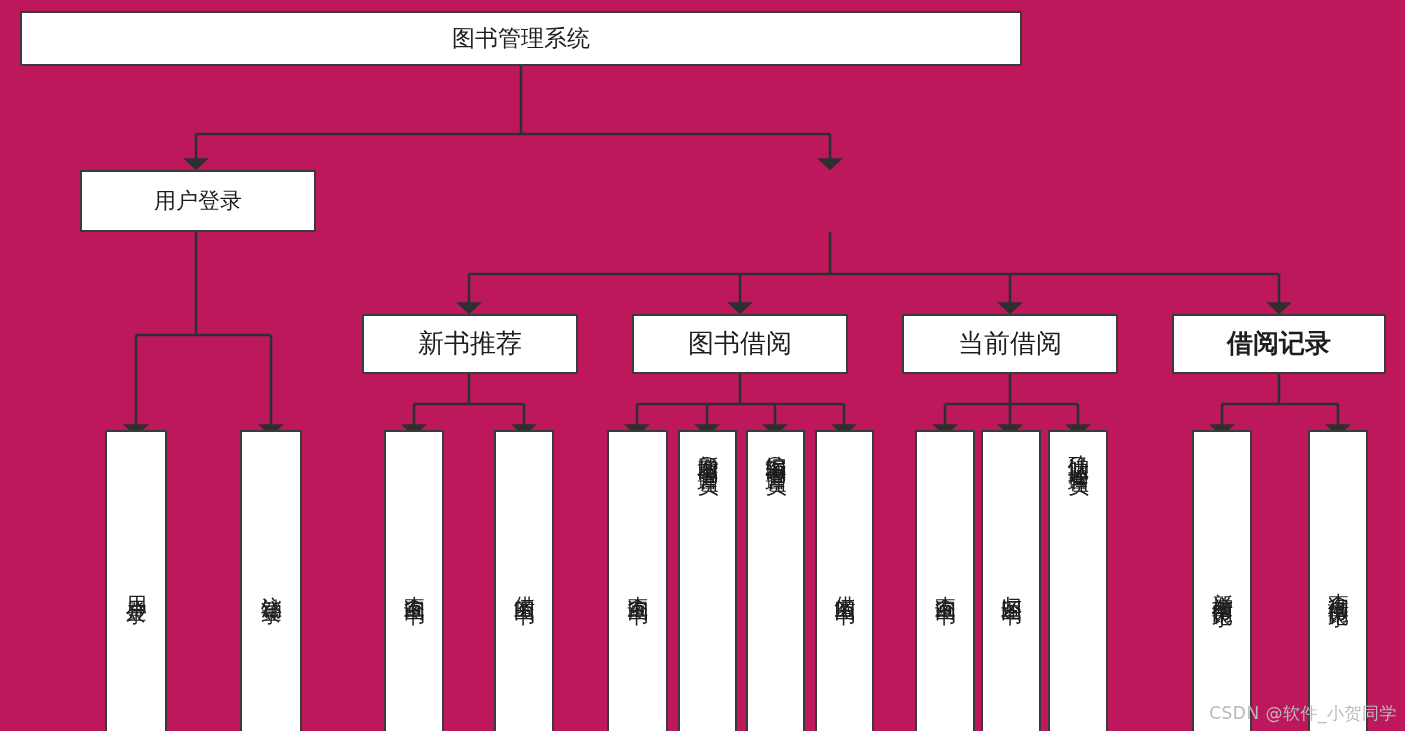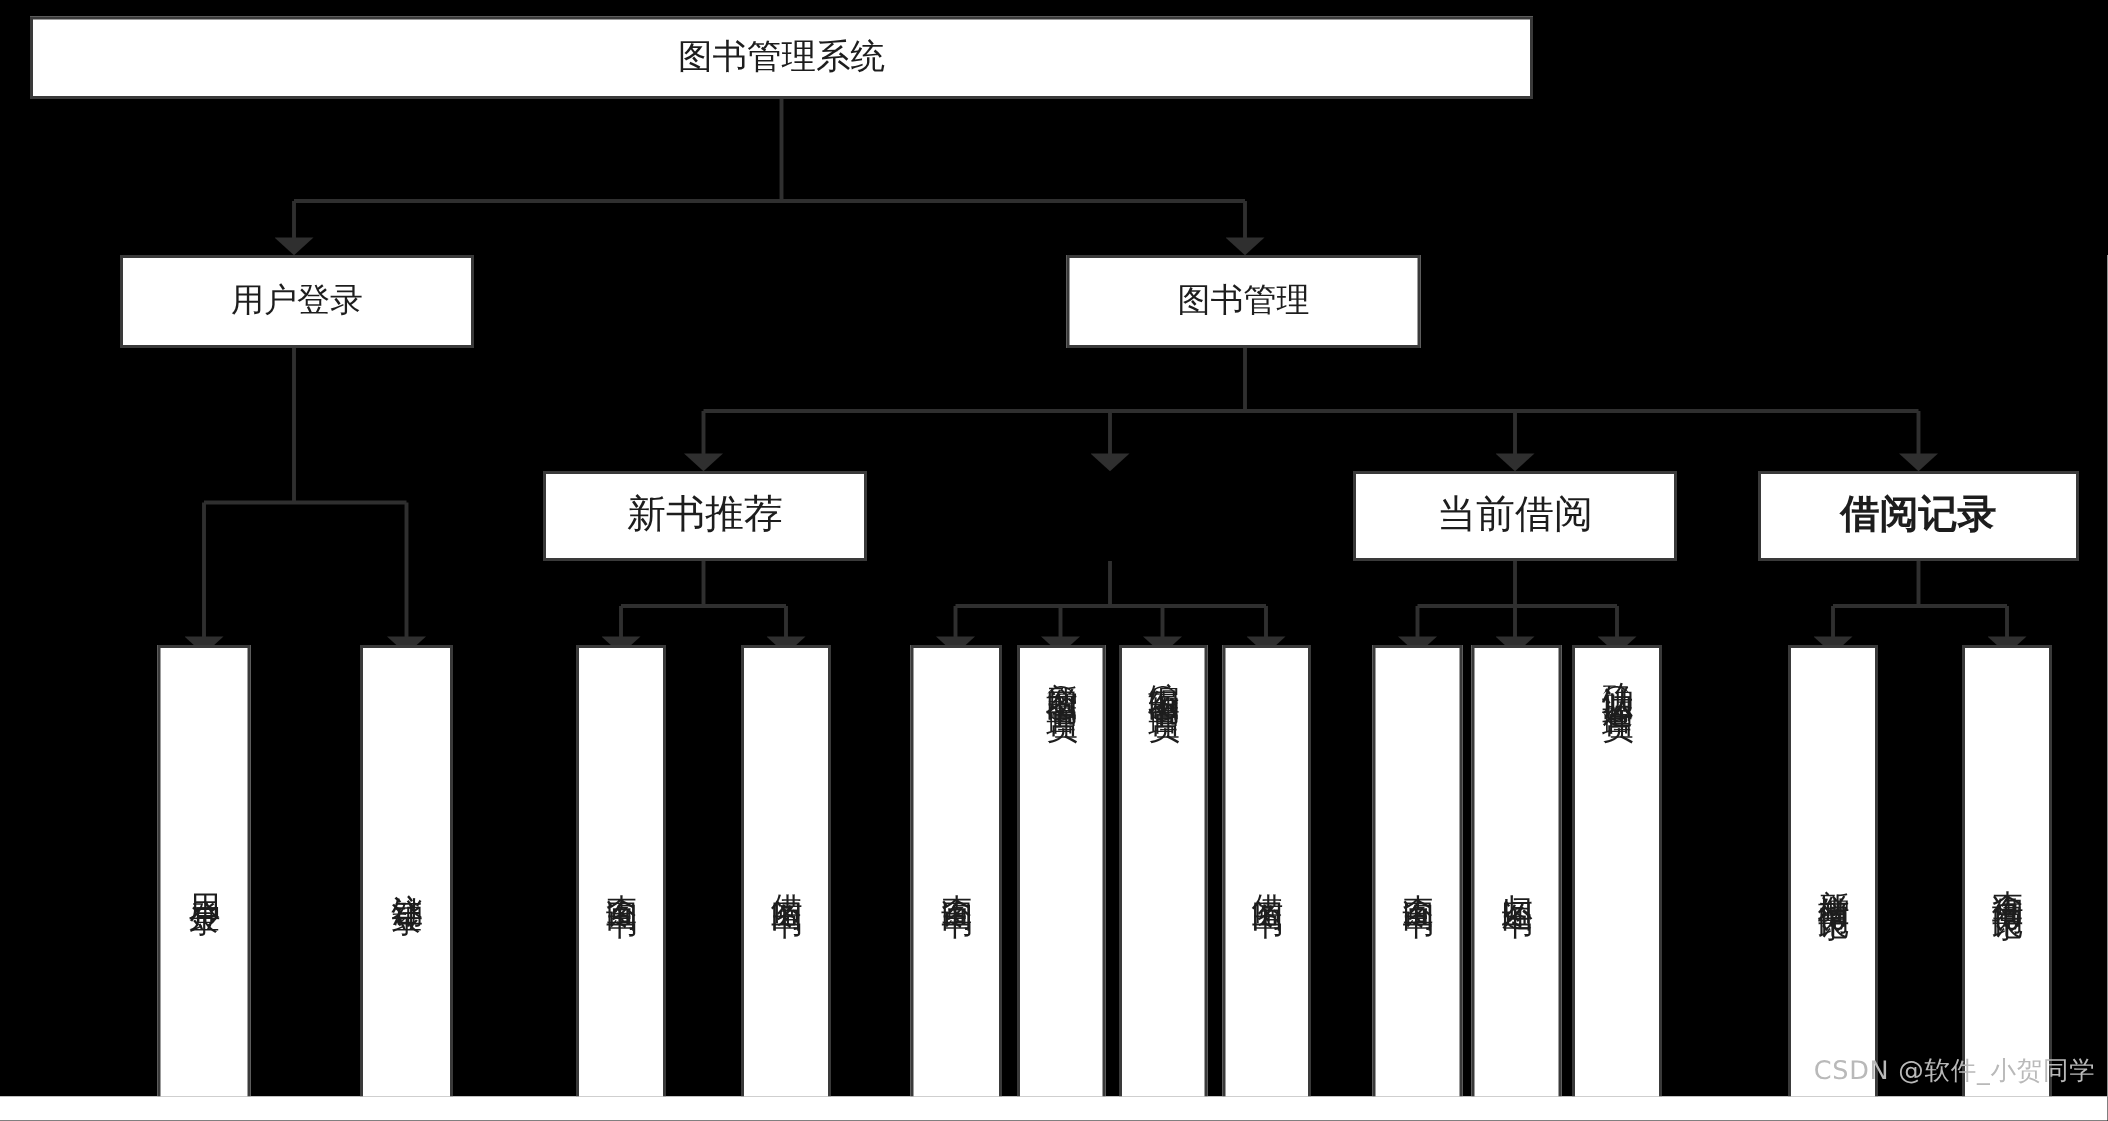--- a/index.html
+++ b/index.html
@@ -8,21 +8,21 @@
     padding: 0;
     background: #ffffff;
   }
   body {
     font-family: "DejaVu Sans", "Liberation Sans", sans-serif;
   }
   #diagram-root {
     position: relative;
     width: 1405px;
     height: 731px;
-    background: #000000;
+    background: #be185d;
     overflow: hidden;
   }
   svg.connectors {
     position: absolute;
     left: 0;
     top: 0;
     width: 1405px;
     height: 747px;
     pointer-events: none;
   }
@@ -142,27 +142,27 @@
     </g>
   </svg>
 
   <div class="node level0" style="left:20px; top:11px; width:1002px; height:55px;">
     <span class="label-h">图书管理系统</span>
   </div>
 
   <div class="node level1" style="left:80px; top:170px; width:236px; height:62px;">
     <span class="label-h">用户登录</span>
   </div>
-  <div class="node level1" style="left:711px; top:170px; width:236px; height:62px;">
-    <span class="label-h">图书管理</span>
-  </div>
 
   <div class="node level2" style="left:362px; top:314px; width:216px; height:60px;">
     <span class="label-h">新书推荐</span>
   </div>
+  <div class="node level2" style="left:632px; top:314px; width:216px; height:60px;">
+    <span class="label-h">图书借阅</span>
+  </div>
   <div class="node level2" style="left:902px; top:314px; width:216px; height:60px;">
     <span class="label-h">当前借阅</span>
   </div>
   <div class="node level2" style="left:1172px; top:314px; width:214px; height:60px;font-weight:bold;">
     <span class="label-h">借阅记录</span>
   </div>
 
   <div class="node leaf center-text" style="left:105px; top:430px; width:62px; height:304px;">
     <div class="leaf-inner">
       <span class="label-v">用户登录</span>

